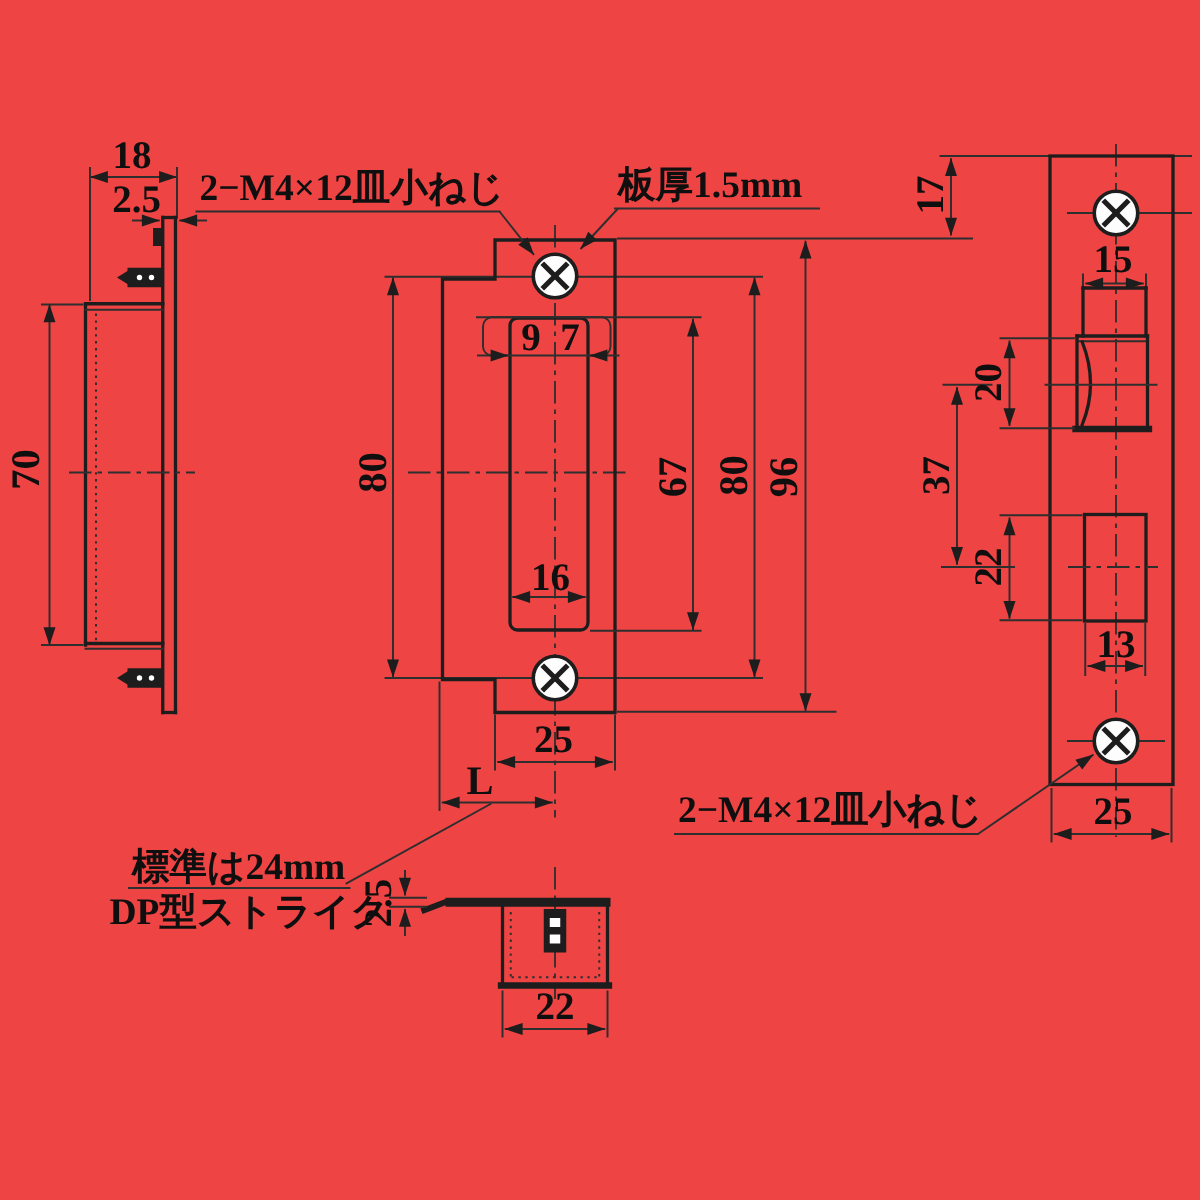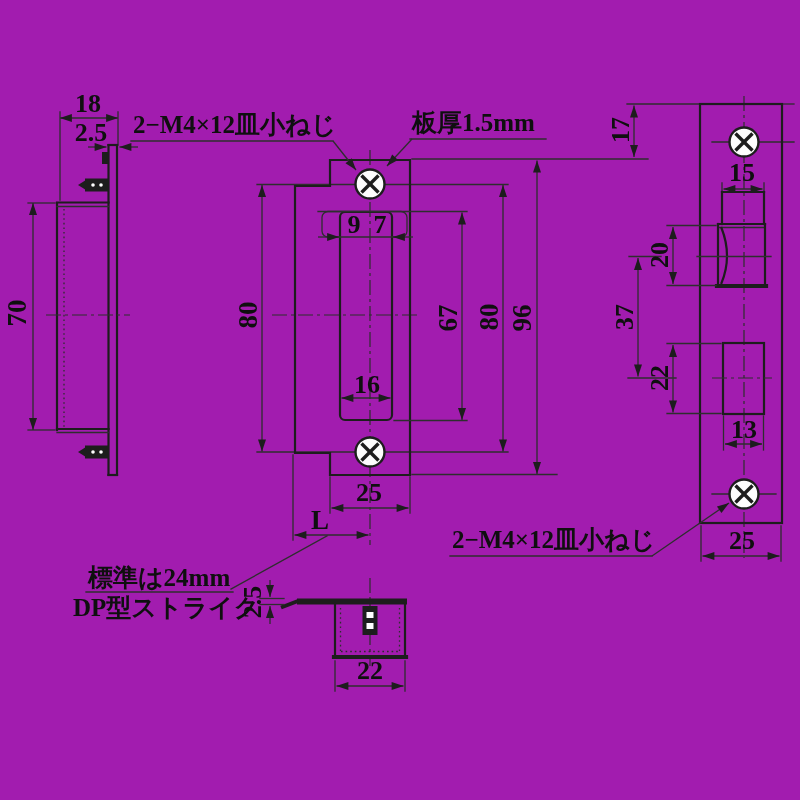--- a/index.html
+++ b/index.html
@@ -1,16 +1,16 @@
 <!DOCTYPE html>
 <html><head>
 <meta charset="utf-8">
 <style>
   html,body{margin:0;padding:0;background:#ffffff;}
-  .stage{width:800px;height:800px;background:#a21caf;position:relative;overflow:hidden;}
+  .stage{width:800px;height:800px;background:#ef4444;position:relative;overflow:hidden;}
   svg{display:block;}
   .ol  {stroke:#1d1d1d;stroke-width:2.2;fill:none;stroke-linecap:square;}
   .ol3 {stroke:#1d1d1d;stroke-width:4.2;fill:none;stroke-linecap:square;}
   .thin{stroke:#2e2e2e;stroke-width:1.3;fill:none;stroke-linecap:square;}
   .dim {stroke:#2e2e2e;stroke-width:1.3;fill:none;}
   .cl  {stroke:#2e2e2e;stroke-width:1.2;fill:none;stroke-dasharray:15 4 3 4;}
   .dot {stroke:#2e2e2e;stroke-width:1.3;fill:none;stroke-dasharray:1.6 3;}
   .fillb{fill:#1d1d1d;stroke:none;}
   .dtxt{font-family:"Liberation Serif","DejaVu Serif",serif;font-weight:bold;font-size:26px;fill:#0f0f0f;text-anchor:middle;}
   .dtxtL{font-family:"Liberation Serif","DejaVu Serif",serif;font-weight:bold;font-size:27px;fill:#0f0f0f;text-anchor:middle;}

